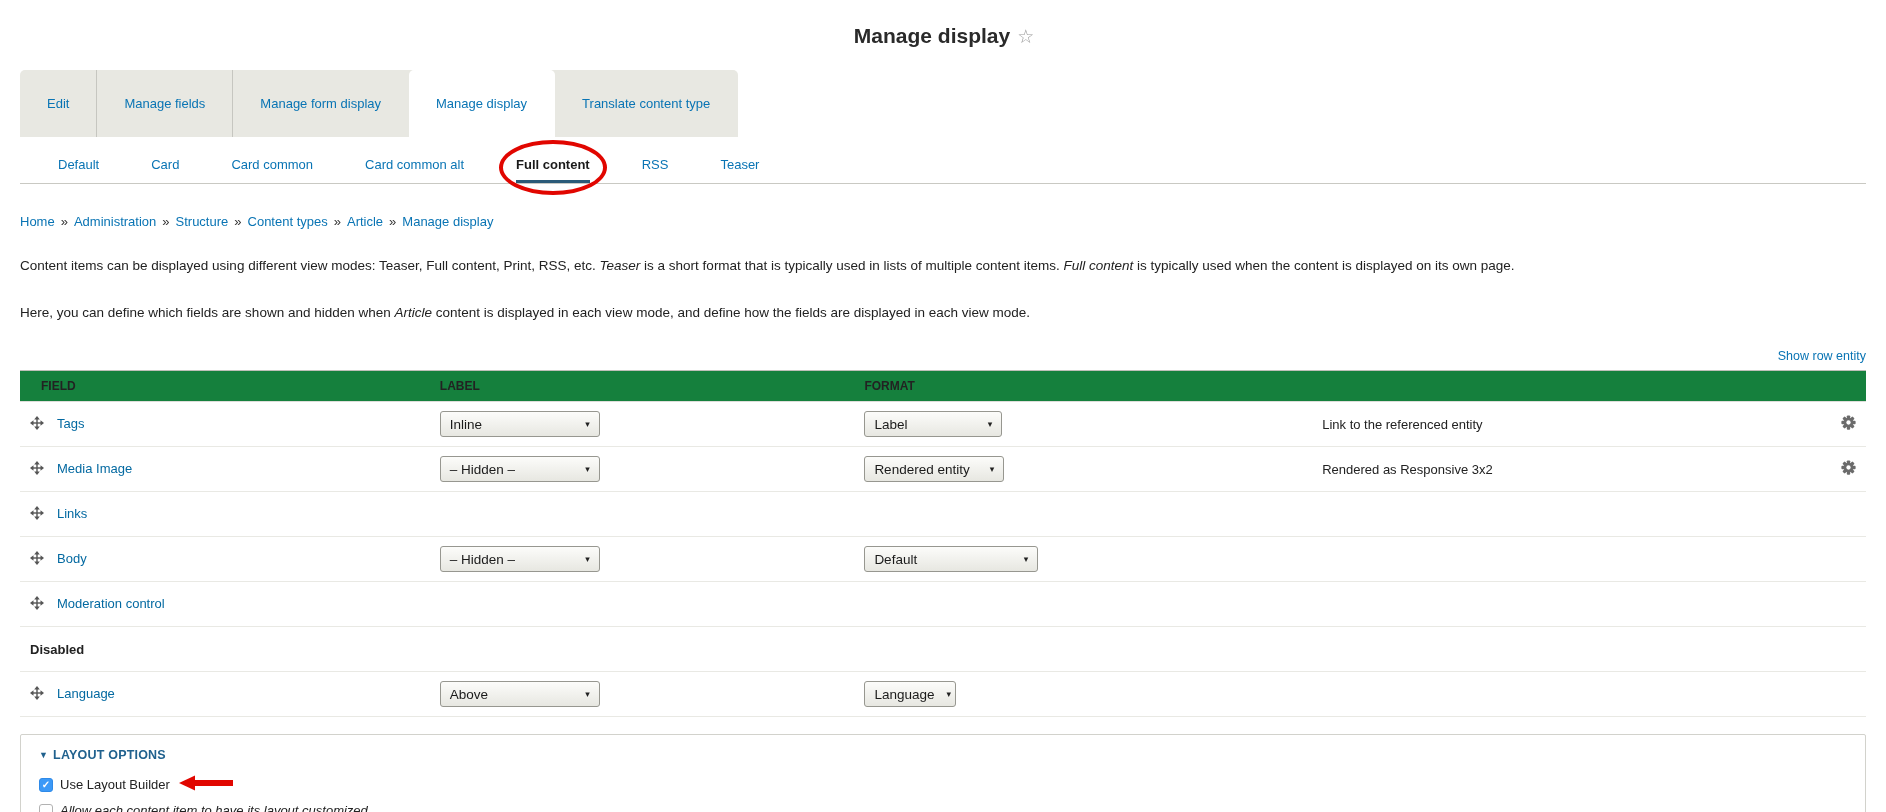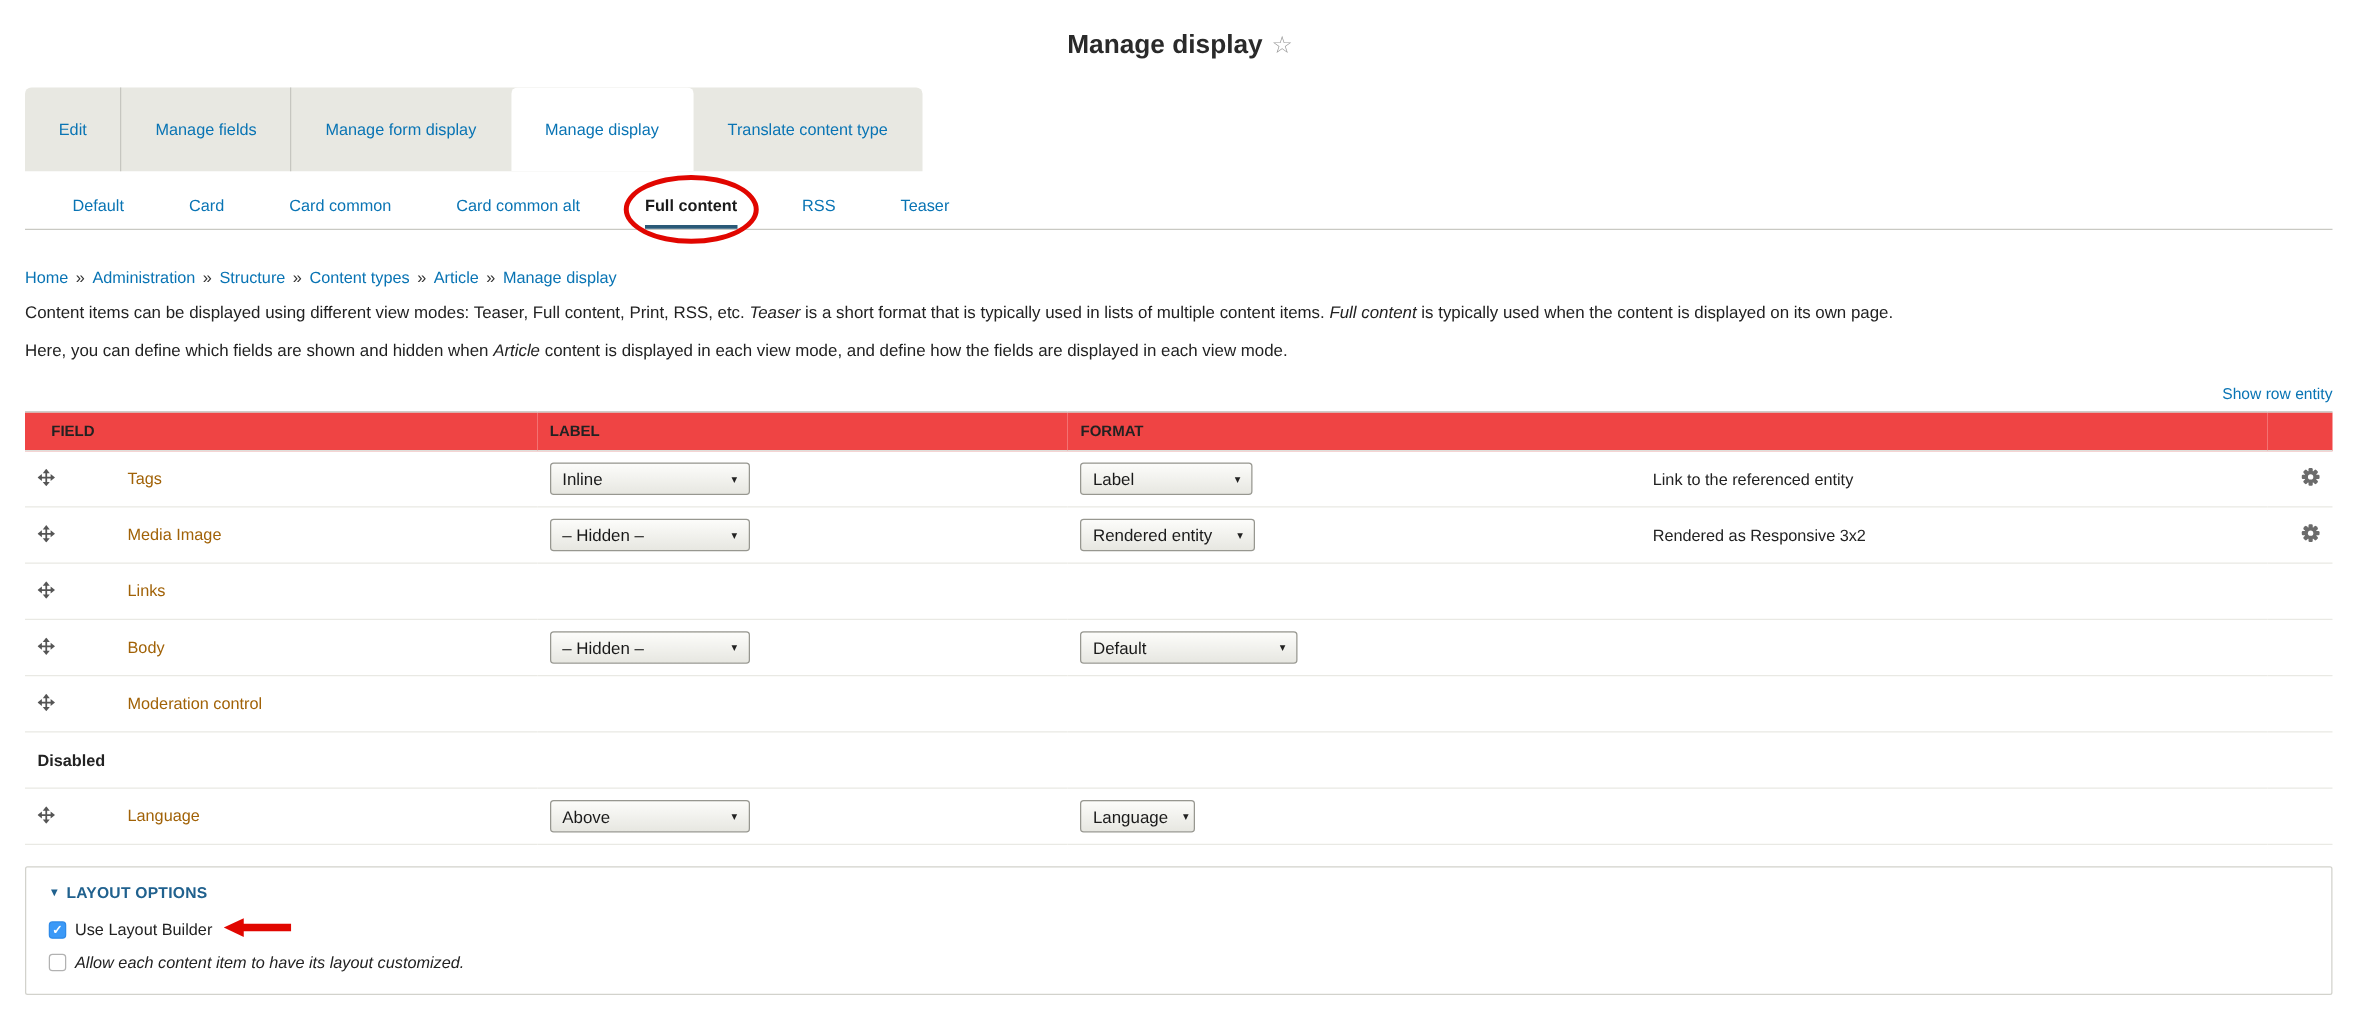--- a/index.html
+++ b/index.html
@@ -24,35 +24,35 @@
   .vmtab { display:inline-block; font-size:13px; color:#0974b4; padding:10px 0 11px 0; white-space:nowrap; }
   .vmtab.active { color:#1a1a1a; font-weight:bold; padding-bottom:8px; border-bottom:3px solid #2a5a78; }
   .red-ellipse { position:absolute; left:-17px; right:-17px; top:-7px; bottom:-12px; border:4px solid #e10600; border-radius:50%; pointer-events:none; }
 
   
   .breadcrumb { margin:30px 0 10px 0; font-size:13px; }
   .crumb { color:#0974b4; }
   .crumb-sep { color:#333; margin:0 6px; }
 
   
-  p.intro { font-size:13.5px; margin:11px 0; color:#222; line-height:1.45; }
+  p.intro { font-size:13.5px; margin:27px 0; color:#222; line-height:1.45; }
 
   
   .row-weights { text-align:right; font-size:12.5px; margin:18px 0 7px 0; }
   .row-weights a { color:#0974b4; }
 
   
   table.fields { width:100%; border-collapse:collapse; }
-  table.fields thead th { background:#ef4444; border-top:1px solid #bfbfb9; border-bottom:1px solid #dedeb a; border-bottom:1px solid #dededa;
+  table.fields thead th { background:#15803d; border-top:1px solid #bfbfb9; border-bottom:1px solid #dedeb a; border-bottom:1px solid #dededa;
     font-size:12px; font-weight:bold; color:#222; text-align:left; padding:8px 10px 8px 10px; }
   table.fields thead th.first { padding-left:21px; }
   table.fields td { border-bottom:1px solid #e9e9e4; padding:9px 10px; font-size:13px; vertical-align:middle; height:45px; }
   td.cell-field { padding-left:13px; white-space:nowrap; }
   .draghandle { display:inline-block; vertical-align:-2px; margin-right:13px; cursor:move; }
-  .fieldname { color:#a16207;margin-left:45px; }
+  .fieldname { color:#0369a1; }
   td.cell-section { font-weight:bold; padding-left:21px; }
   td.cell-summary { color:#222; }
   td.cell-gear { text-align:right; padding-right:16px; }
   .gearbtn { display:inline-block; cursor:pointer; }
 
   
   .sel { display:inline-flex; align-items:center; justify-content:space-between;
     height:26px; padding:0 9px; background:linear-gradient(to bottom,#fcfcfa,#e7e7e1);
     border:1px solid #979790; border-radius:3px; font-size:13.5px; color:#1a1a1a;
     cursor:pointer; white-space:nowrap; }

